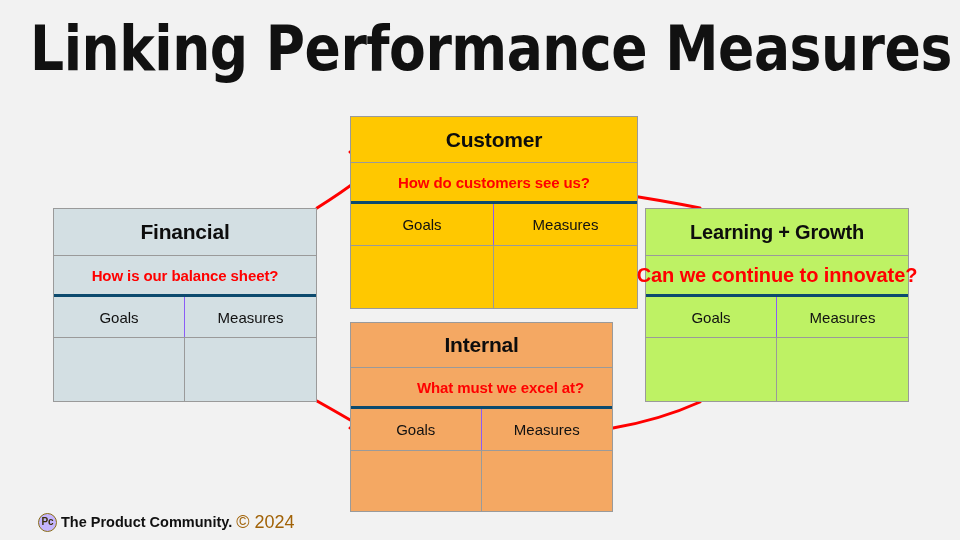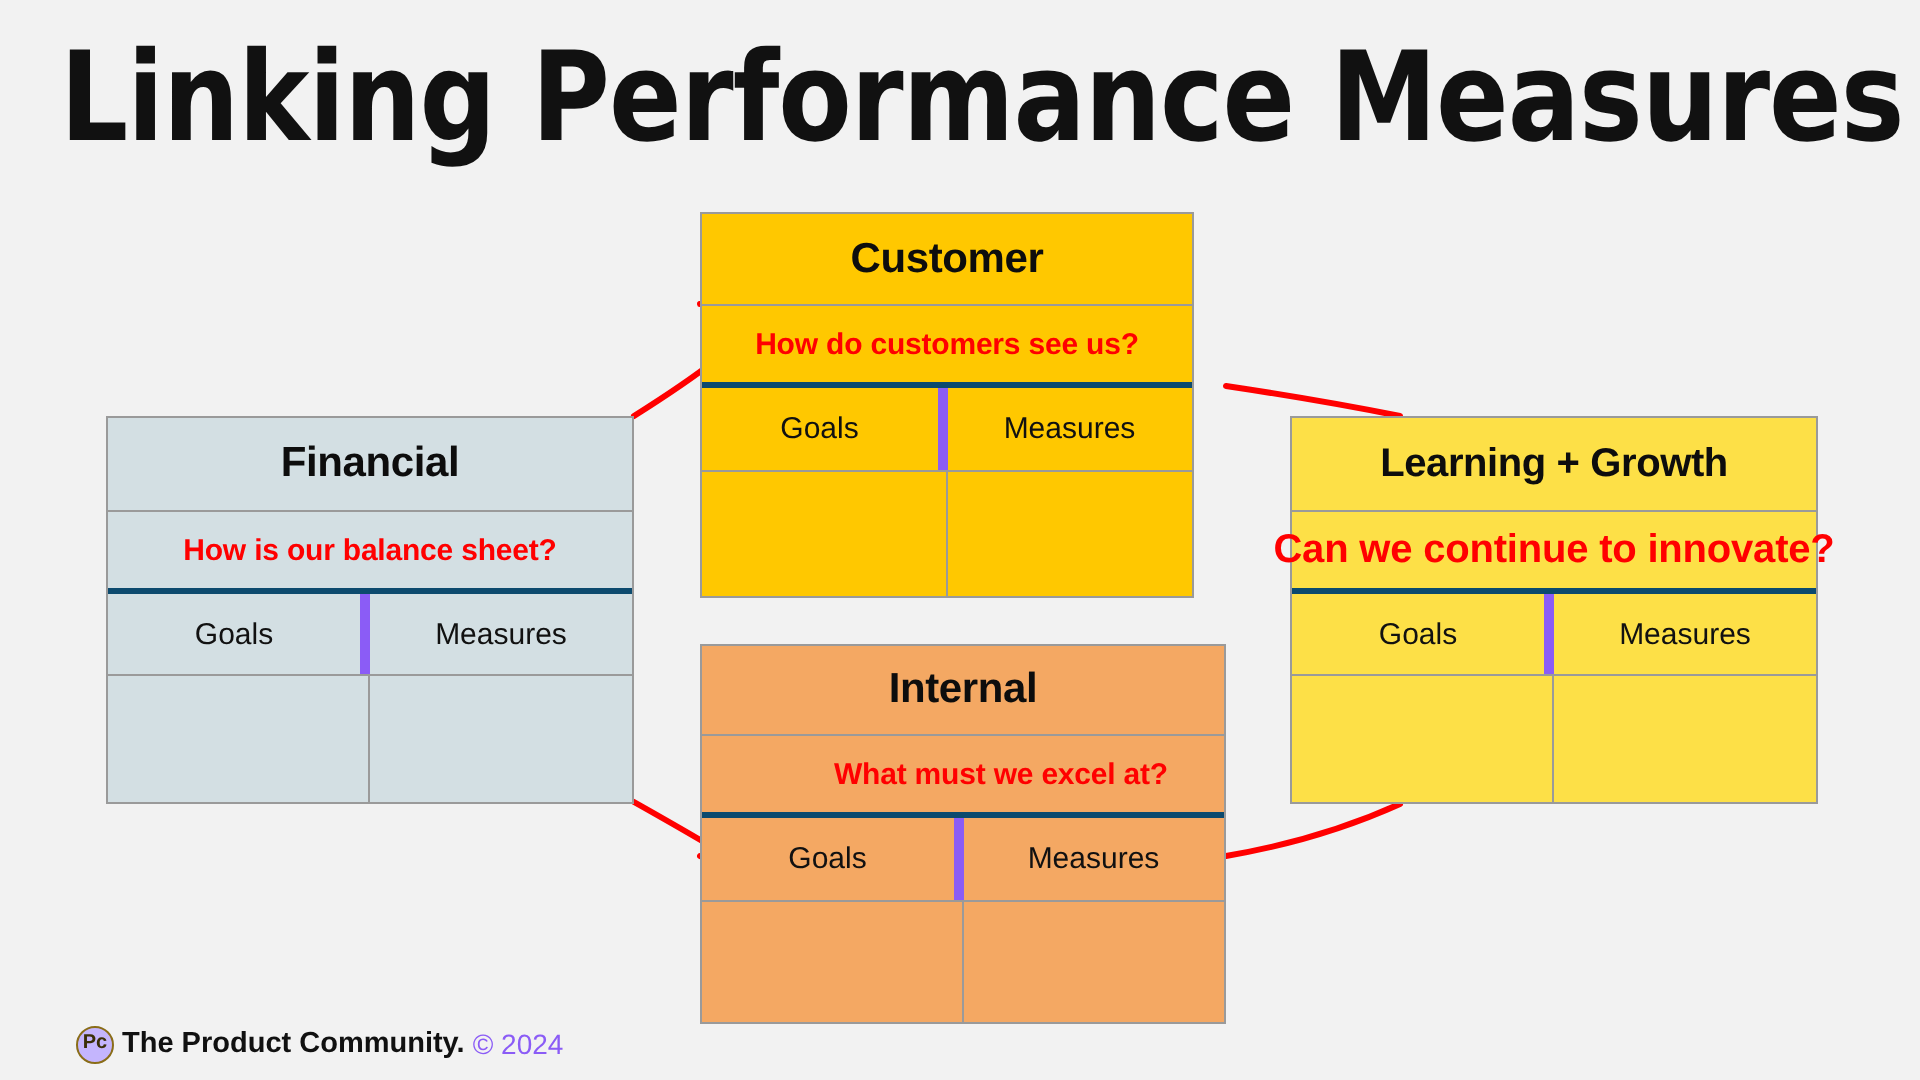--- a/index.html
+++ b/index.html
@@ -91,56 +91,56 @@
     flex: 1 1 50%;
     display: flex;
     align-items: center;
     justify-content: center;
     font-size: 15px;
     font-weight: normal;
     color: #111111;
   }
 
   .card-labels .cell:first-child {
-    border-right: 5px solid #8b5cf6;
+    border-right: 1px solid #8b5cf6;
   }
 
   .card-body {
     display: flex;
     flex: 1 1 auto;
   }
 
   .card-body .cell {
     flex: 1 1 50%;
   }
 
   .card-body .cell:first-child {
     border-right: 1px solid #9a9a9a;
   }
 
   
   #card-customer {
-    left: 350px; top: 106px; width: 247px; height: 193px;
+    left: 350px; top: 116px; width: 288px; height: 193px;
     background: #FFC800;
   }
   #card-customer .card-header   { height: 46px; }
   #card-customer .card-question { height: 41px; }
   #card-customer .card-labels   { height: 42px; }
 
   #card-financial {
     left: 53px; top: 208px; width: 264px; height: 194px;
     background: #D3DFE3;
   }
   #card-financial .card-header   { height: 47px; }
   #card-financial .card-question { height: 41px; }
   #card-financial .card-labels   { height: 41px; }
 
   #card-learning {
     left: 645px; top: 208px; width: 264px; height: 194px;
-    background: #fde047;
+    background: #bef264;
   }
   #card-learning .card-header   { height: 47px; }
   #card-learning .card-question { height: 41px; }
   #card-learning .card-labels   { height: 41px; }
   #card-learning .card-header   { font-size: 20px; }
   #card-learning .card-question { font-size: 20px; }
 
   #card-internal {
     left: 350px; top: 322px; width: 263px; height: 190px;
     background: #F4A863;
@@ -177,23 +177,23 @@
   }
 
   #footer-brand {
     font-size: 14.5px;
     font-weight: bold;
     color: #111111;
     white-space: nowrap;
   }
 
   #footer-copy {
-    font-size: 14px;
+    font-size: 18px;
     font-weight: normal;
-    color: #8b5cf6;
+    color: #a16207;
     white-space: nowrap;
     margin-left: 4px;
   }
 </style>
 </head>
 <body>
 
 <div id="slide">
 
   <div id="title">Linking Performance Measures</div>

